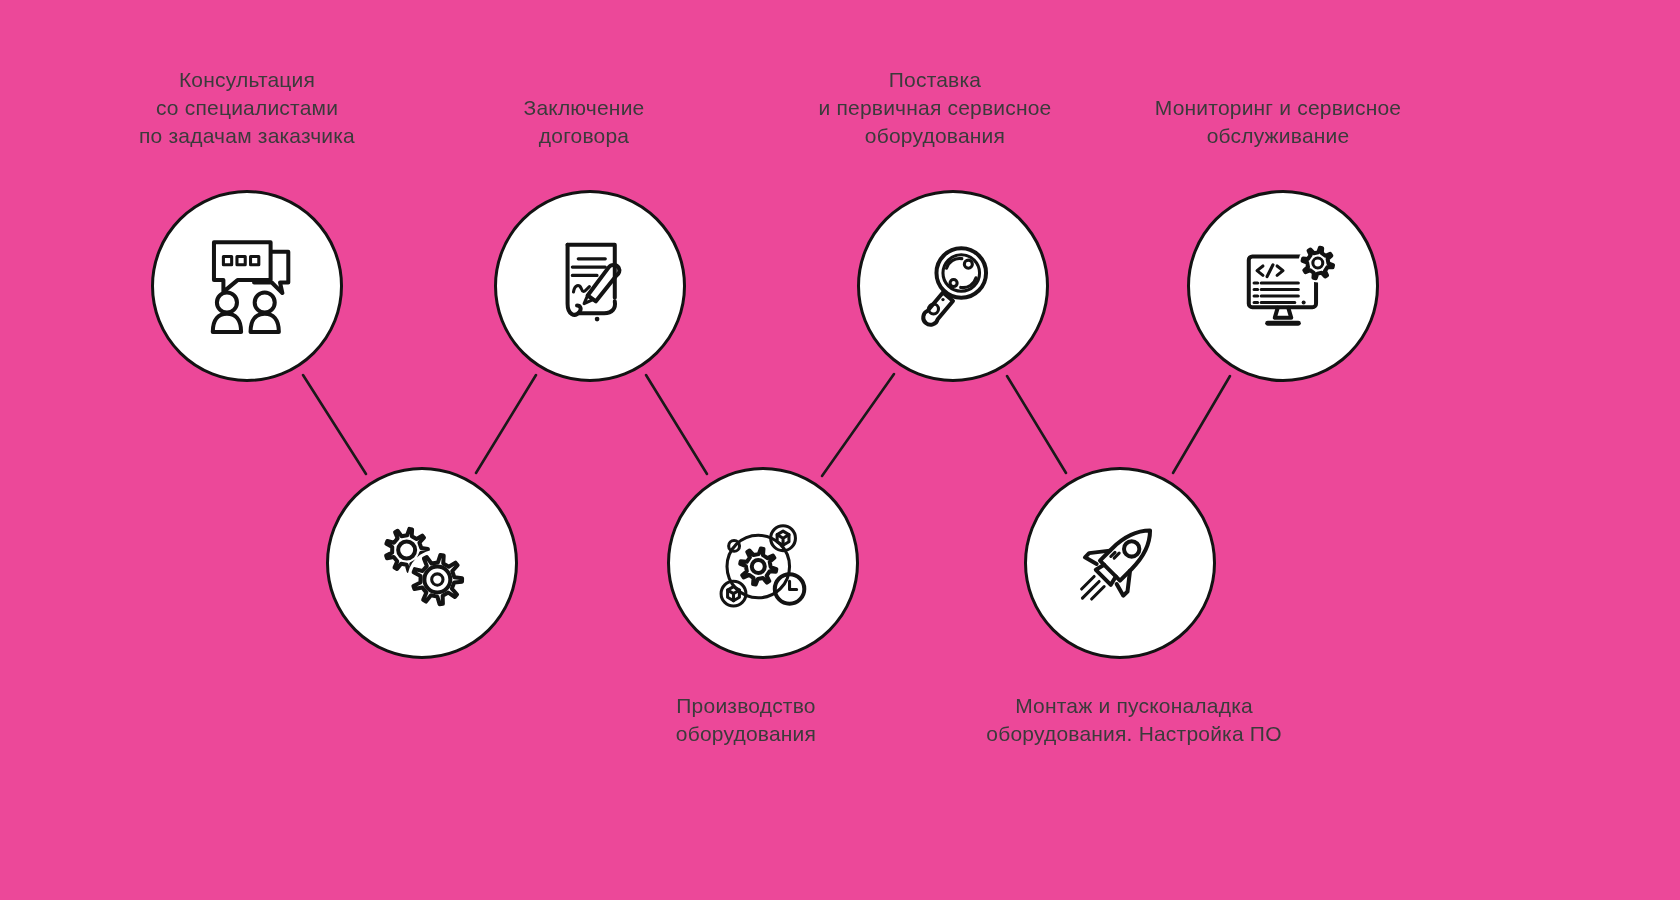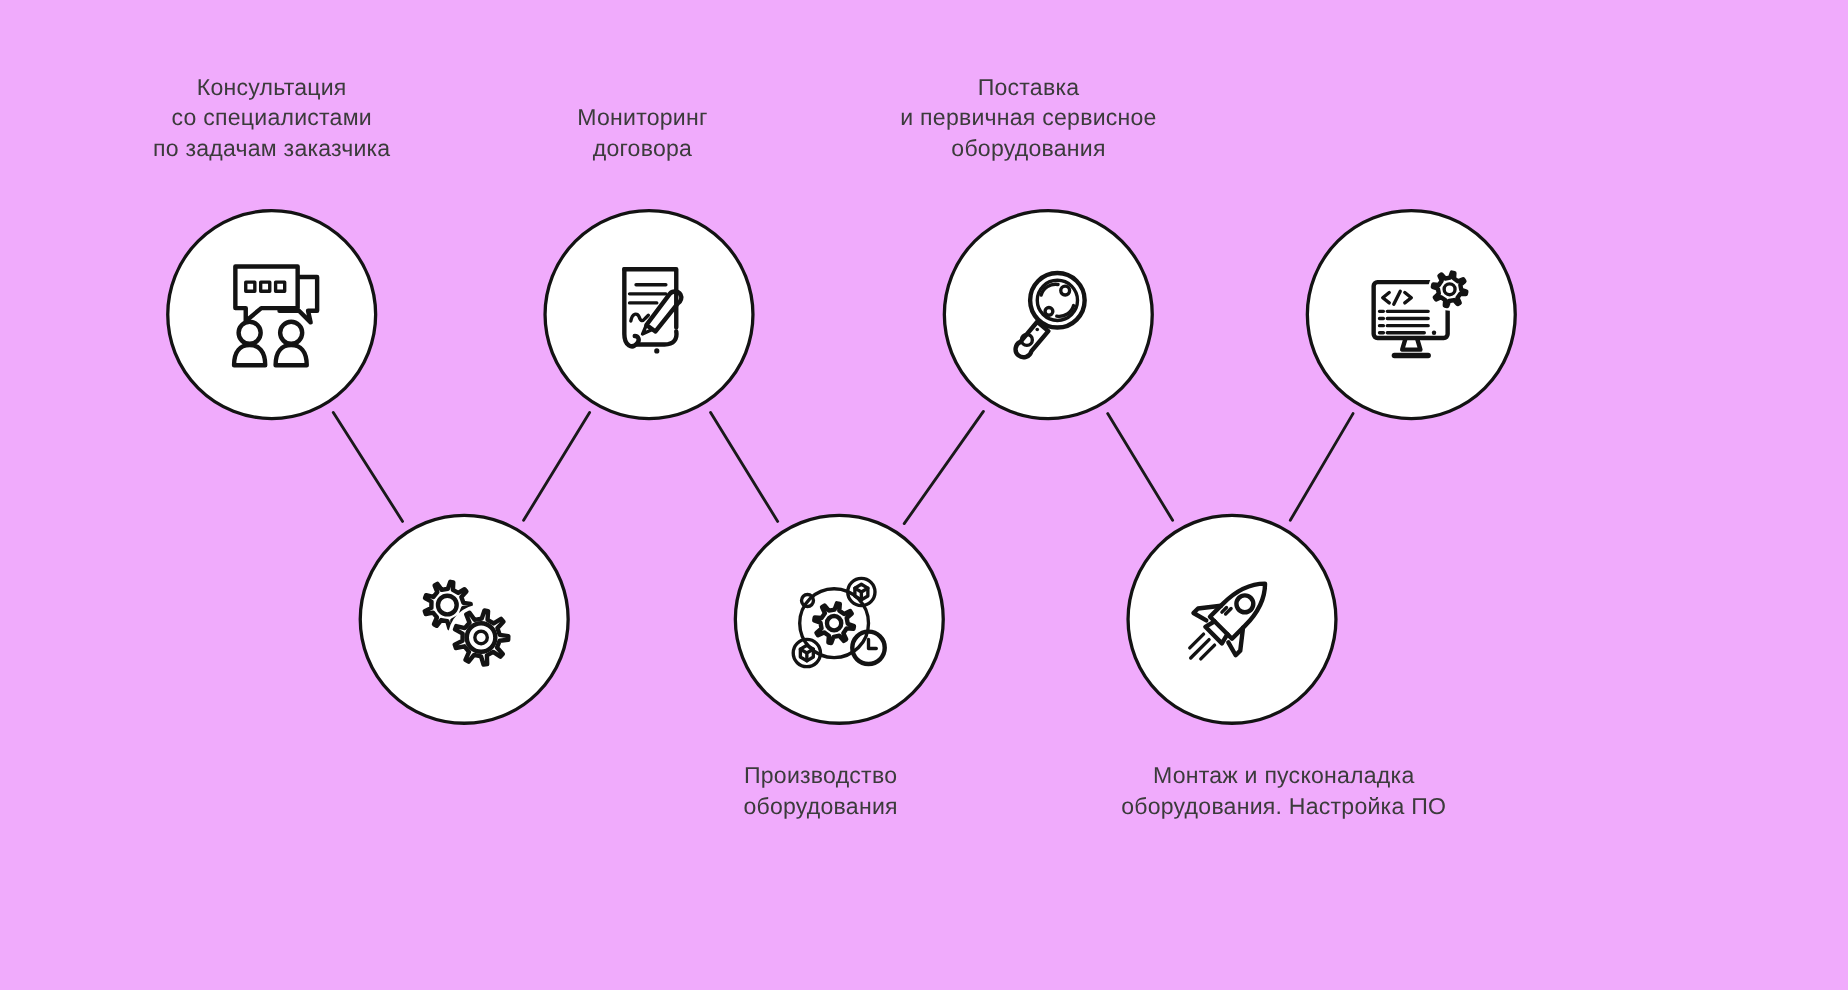--- a/index.html
+++ b/index.html
@@ -1,17 +1,17 @@
 <!DOCTYPE html>
 <html><head>
 <meta charset="utf-8">
 <style>
   html,body{margin:0;padding:0;background:#ffffff;}
   .canvas{
-    position:relative;width:1680px;height:900px;background:#f0abfc;overflow:hidden;
+    position:relative;width:1680px;height:900px;background:#ec4899;overflow:hidden;
     font-family:"Liberation Sans", sans-serif;
   }
   .connectors{position:absolute;left:0;top:0;width:1680px;height:900px;}
   .connectors line{stroke:#1a1a1a;stroke-width:2.6;stroke-linecap:round;}
   .step-circle{
     position:absolute;width:186px;height:186px;border:3px solid #131313;border-radius:50%;
     background:#ffffff;display:flex;align-items:center;justify-content:center;box-sizing:content-box;
   }
   .step-icon{width:118px;height:118px;}
   .step-icon *{vector-effect:none;}
@@ -35,29 +35,31 @@
     <line x1="476" y1="473" x2="536" y2="375"></line>
     <line x1="646" y1="375" x2="707" y2="474"></line>
     <line x1="822" y1="476" x2="894" y2="374"></line>
     <line x1="1007" y1="376" x2="1066" y2="473"></line>
     <line x1="1173" y1="473" x2="1230" y2="376"></line>
   </svg>
 
   <div class="step-label" style="left:37px;top:66px">Консультация
 со специалистами
 по задачам заказчика</div>
-  <div class="step-label" style="left:374px;top:94px">Мониторинг
+  <div class="step-label" style="left:374px;top:94px">Заключение
 договора</div>
   <div class="step-label" style="left:725px;top:66px">Поставка
 и первичная сервисное
 оборудования</div>
+  <div class="step-label" style="left:1068px;top:94px">Мониторинг и сервисное
+обслуживание</div>
 
   <div class="step-label" style="left:536px;top:692px">Производство
 оборудования</div>
-  <div class="step-label" style="left:957px;top:692px">Монтаж и пусконаладка
+  <div class="step-label" style="left:924px;top:692px">Монтаж и пусконаладка
 оборудования. Настройка ПО</div>
 
   <div class="step-circle" style="left:151px;top:190px">
     <svg class="step-icon" viewBox="0 0 100 100">
       <path class="stroke" d="M71,21 L85,21 L85,47 L78,47 L80,56 L71,47 L56,47"></path>
       <path class="stroke" d="M22,13 H70 V45 H42 L30,55 L30,45 H22 Z" fill="#ffffff"></path>
       <rect class="stroke-fine" x="30" y="25" width="7" height="7"></rect>
       <rect class="stroke-fine" x="41.5" y="25" width="7" height="7"></rect>
       <rect class="stroke-fine" x="53" y="25" width="7" height="7"></rect>
       <circle class="stroke" cx="33" cy="64" r="8.5"></circle>

